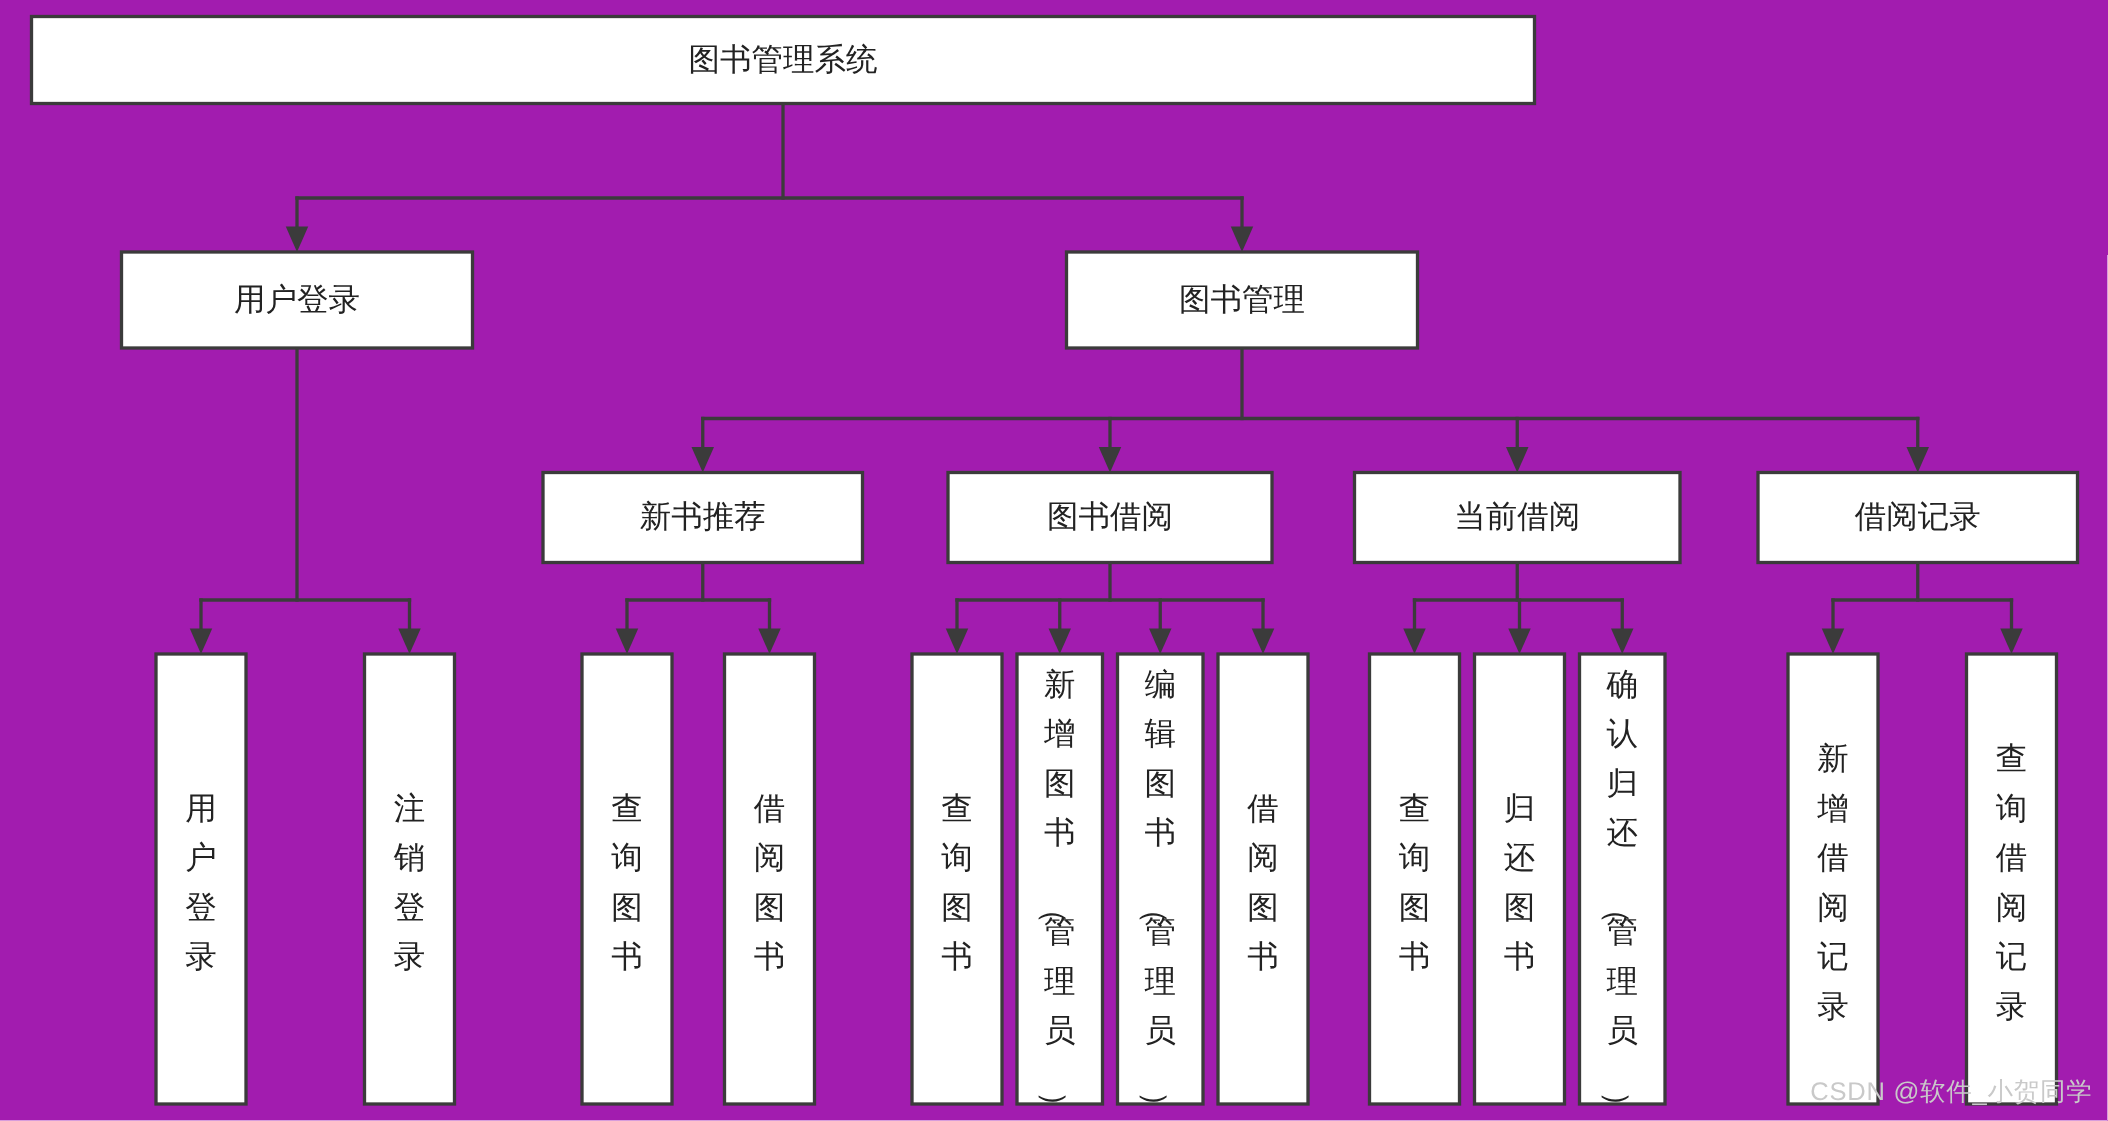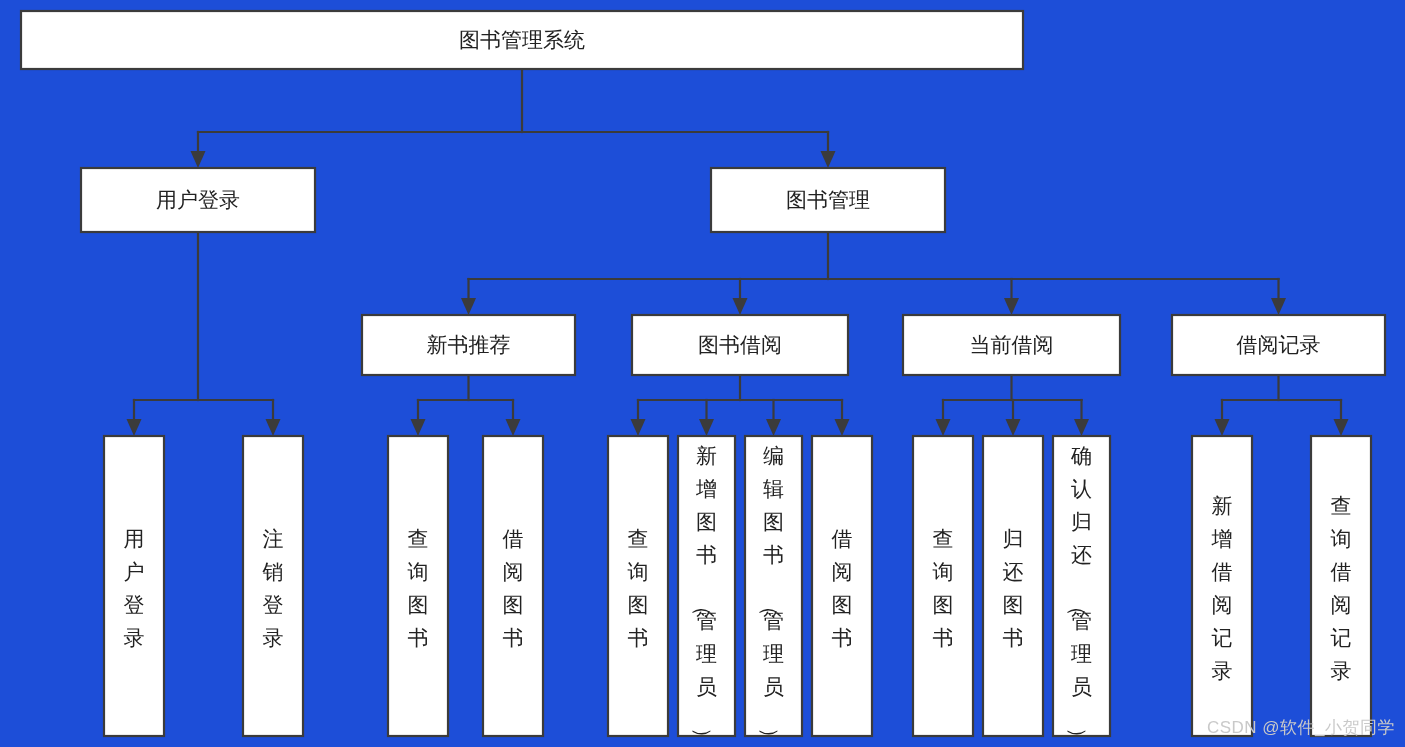--- a/index.html
+++ b/index.html
@@ -7,21 +7,21 @@
     padding: 0;
     background: #ffffff;
   }
   body {
     font-family: "Liberation Sans", "DejaVu Sans", sans-serif;
   }
   #stage {
     position: relative;
     width: 1405px;
     height: 747px;
-    background: #1d4ed8;
+    background: #a21caf;
     overflow: hidden;
   }
   #diagram-svg {
     position: absolute;
     left: 0;
     top: 0;
     width: 1405px;
     height: 747px;
   }
   .node-box {

